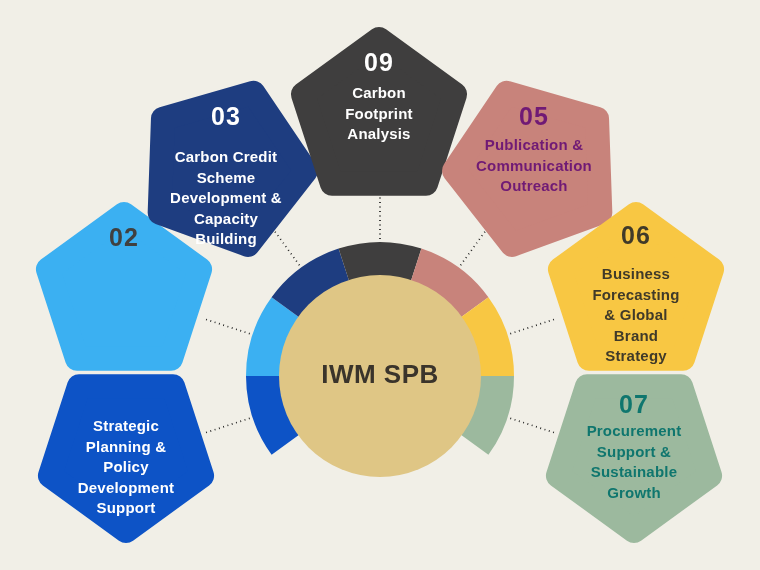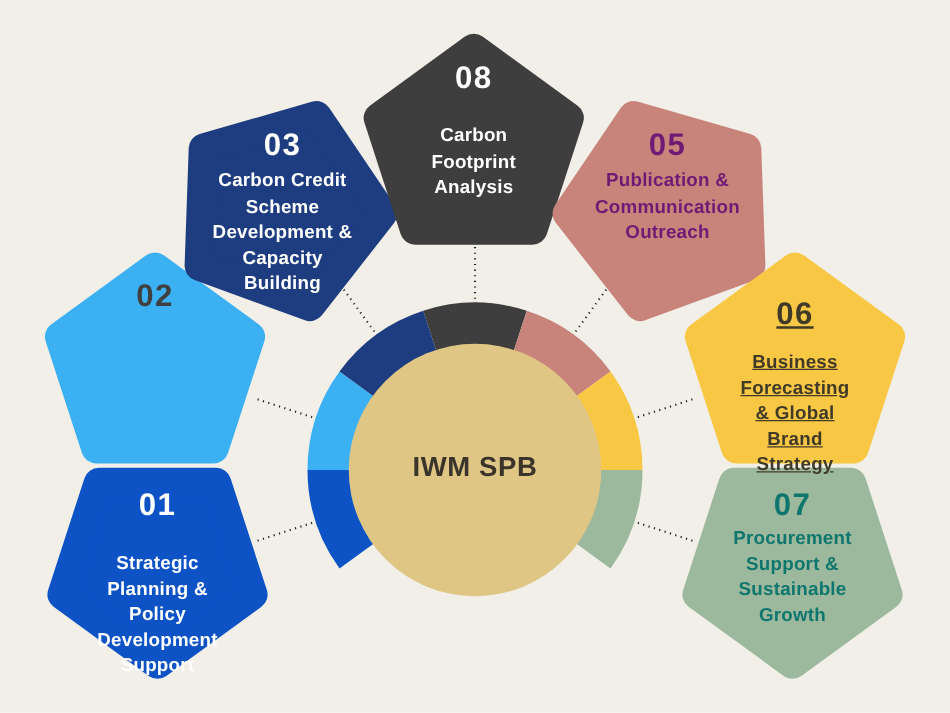--- a/index.html
+++ b/index.html
@@ -7,30 +7,30 @@
   .canvas{position:absolute;left:0;top:0;width:760px;height:570px;}
   .layer{position:absolute;left:0;top:0;}
   .txt{position:absolute;text-align:center;font-weight:bold;}
   .num{font-size:25px;line-height:25px;letter-spacing:1px;}
   .lbl{font-size:15px;line-height:20.5px;white-space:pre-line;letter-spacing:0.2px;}
   .p1{left:41px;top:392px;width:170px;}
   .p1 .lbl{margin-top:24px;}
   .p2{left:39px;top:225px;width:170px;}
   .p2 .lbl{margin-top:16px;}
   .p3{left:141px;top:104px;width:170px;}
-  .p3 .lbl{margin-top:6px;}
+  .p3 .lbl{margin-top:18px;}
   .p4{left:294px;top:50px;width:170px;}
-  .p4 .lbl{margin-top:24px;}
+  .p4 .lbl{margin-top:8px;}
   .p5{left:449px;top:104px;width:170px;}
   .p5 .lbl{margin-top:6px;}
-  .p6{left:551px;top:239px;width:170px;text-decoration:underline;}
+  .p6{left:551px;top:223px;width:170px;}
   .p6 .lbl{margin-top:16px;}
   .p7{left:549px;top:392px;width:170px;}
   .p7 .lbl{margin-top:4px;}
-  .center-label{left:280px;top:359px;width:200px;font-size:22px;line-height:30px;letter-spacing:0.5px;}
+  .center-label{left:280px;top:359px;width:200px;font-size:26px;line-height:30px;letter-spacing:0.5px;}
   .dotline{fill:none;stroke-width:1.7;stroke-dasharray:0.9 3.6;}
   .pent{stroke-width:24;stroke-linejoin:round;}
 </style>
 </head>
 <body>
 
 <div class="canvas" style="background-color: rgb(241, 239, 231);">
 
   <svg class="layer" width="760" height="570" viewBox="0 0 760 570">
 
@@ -55,40 +55,39 @@
     <path class="pent" transform="translate(126,451) rotate(180)" d="M0,-80 L-76.08,-24.72 L-47.02,64.72 L47.02,64.72 L76.08,-24.72 Z" fill="#0d53c6" stroke="#0d53c6"></path>
     <path class="pent" transform="translate(124,294)" d="M0,-80 L-76.08,-24.72 L-47.02,64.72 L47.02,64.72 L76.08,-24.72 Z" fill="#3bb0f2" stroke="#3bb0f2"></path>
     <path class="pent" transform="translate(226,168) rotate(20)" d="M0,-80 L-76.08,-24.72 L-47.02,64.72 L47.02,64.72 L76.08,-24.72 Z" fill="#1e3d80" stroke="#1e3d80"></path>
     <path class="pent" transform="translate(379,119)" d="M0,-80 L-76.08,-24.72 L-47.02,64.72 L47.02,64.72 L76.08,-24.72 Z" fill="#3f3e3e" stroke="#3f3e3e"></path>
     <path class="pent" transform="translate(534,168) rotate(-20)" d="M0,-80 L-76.08,-24.72 L-47.02,64.72 L47.02,64.72 L76.08,-24.72 Z" fill="#c8837b" stroke="#c8837b"></path>
     <path class="pent" transform="translate(636,294)" d="M0,-80 L-76.08,-24.72 L-47.02,64.72 L47.02,64.72 L76.08,-24.72 Z" fill="#f8c743" stroke="#f8c743"></path>
     <path class="pent" transform="translate(634,451) rotate(180)" d="M0,-80 L-76.08,-24.72 L-47.02,64.72 L47.02,64.72 L76.08,-24.72 Z" fill="#9cb99e" stroke="#9cb99e"></path>
   </svg>
 
   <div class="txt p1" style="color: rgb(255, 255, 255);">
-    <div class="num">01</div>
     <div class="lbl">Strategic
 Planning &amp;
 Policy
 Development
 Support</div>
   </div>
   <div class="txt p2" style="color: #404040;">
     <div class="num">02</div>
   </div>
   <div class="txt p3" style="color: rgb(255, 255, 255);">
     <div class="num">03</div>
     <div class="lbl">Carbon Credit
 Scheme
 Development &amp;
 Capacity
 Building</div>
   </div>
   <div class="txt p4" style="color: rgb(255, 255, 255);">
-    <div class="num">08</div>
+    <div class="num">09</div>
     <div class="lbl">Carbon
 Footprint
 Analysis</div>
   </div>
   <div class="txt p5" style="color: #701a75;">
     <div class="num">05</div>
     <div class="lbl">Publication &amp;
 Communication
 Outreach</div>
   </div>

